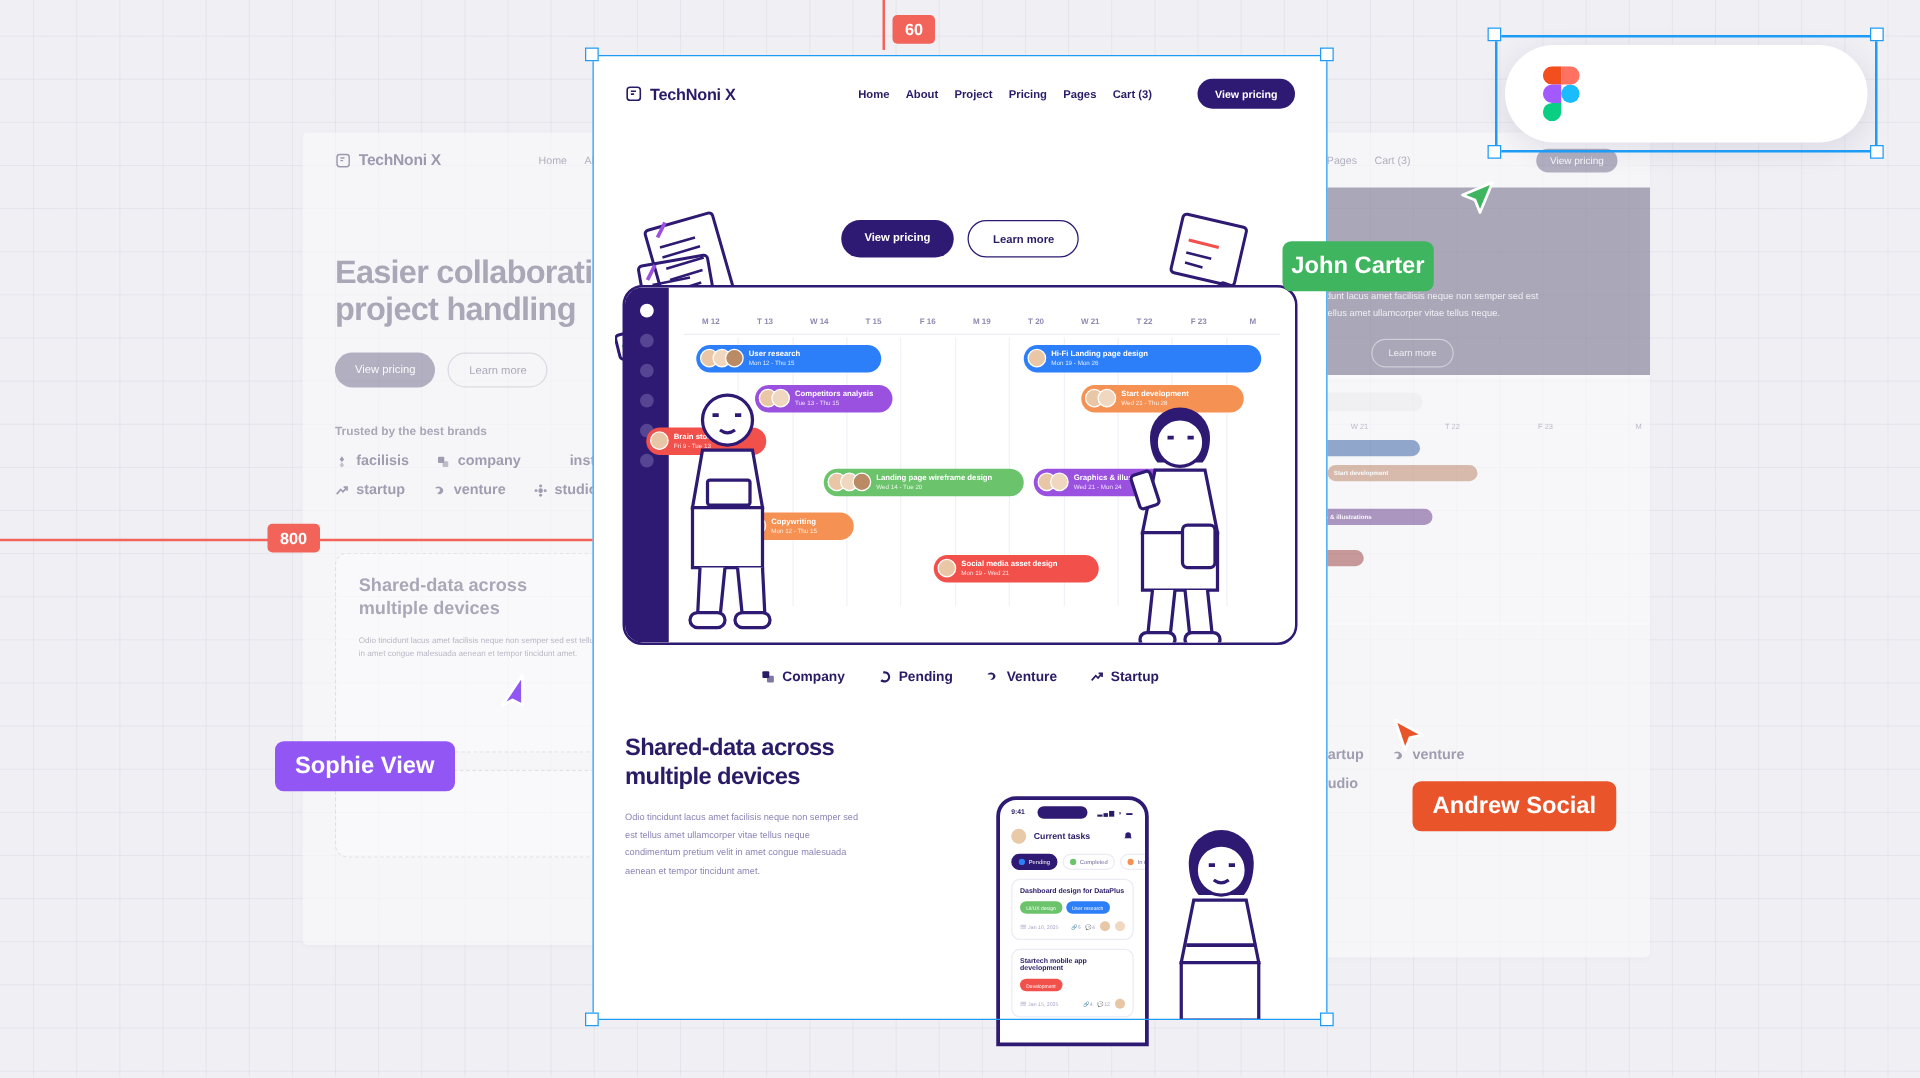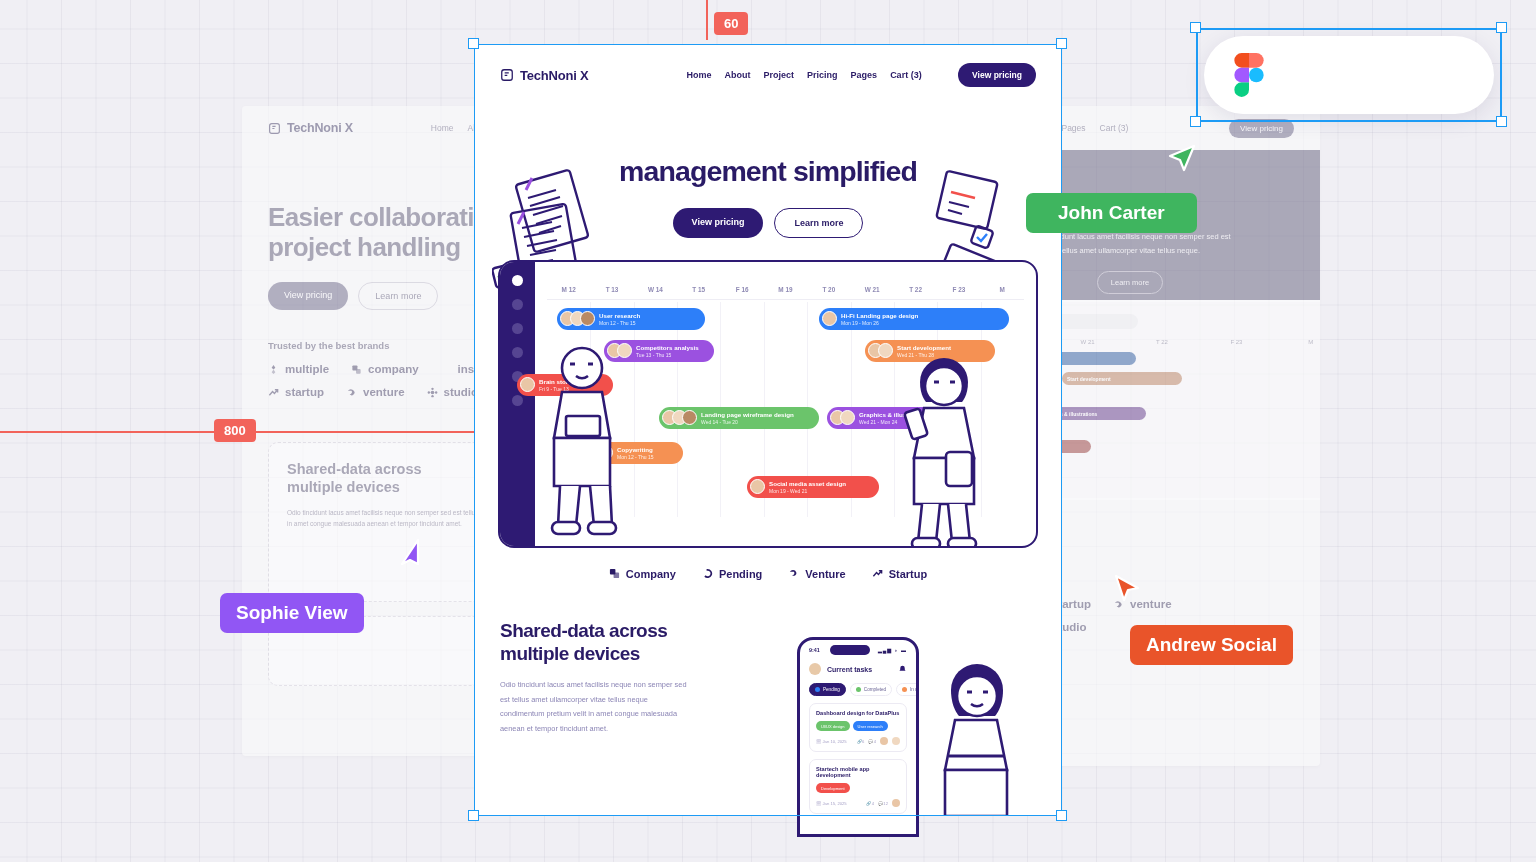--- a/index.html
+++ b/index.html
@@ -184,21 +184,21 @@
     <div class="p">View pricing</div>
     <div class="s">Learn more</div>
   </div>
   <div class="bg-trust">Trusted by the best brands</div>
   <div class="bg-brands">
     <div class="bg-brand">
       <svg width="11" height="11" viewBox="0 0 24 24" fill="#6f68a5">
           <path d="M12 2l4 6-4 4-4-4z"></path>
           <path d="M12 12l4 6-4 4-4-4z" opacity=".6"></path>
         </svg>
-      <span>multiple</span>
+      <span>facilisis</span>
     </div>
     <div class="bg-brand">
       <svg width="11" height="11" viewBox="0 0 24 24" fill="#6f68a5">
           <rect x="3" y="3" width="11" height="11" rx="2"></rect>
           <rect x="11" y="11" width="10" height="10" rx="2" opacity=".65"></rect>
         </svg>
       <span>company</span>
     </div>
     <div class="bg-brand">
       <svg width="11" height="11" viewBox="0 0 24 24" fill="#6f68a5">
@@ -353,21 +353,20 @@
       <path d="M20 34l20 5M19 42l14 4" stroke-width="2"></path>
       <rect x="44" y="60" width="18" height="18" rx="3" transform="rotate(20 53 69)"></rect>
       <path d="M48 69l4 4 6-7" stroke="#2d7ff9" stroke-width="2.4"></path>
       <rect x="8" y="84" width="58" height="66" rx="3" transform="rotate(22 37 117)"></rect>
       <path d="M18 104l26 11" stroke="#f59153" stroke-width="2.6"></path>
       <path d="M15 112l26 11M12 120l26 11M9 128l22 9" stroke-width="2"></path>
     </svg>
 
     <h1>
       <br>
-      <span>management simplified</span>
     </h1>
     <div class="hero-cta">
       <div class="p">View pricing</div>
       <div class="s">Learn more</div>
     </div>
   </div>
 
   <div class="dash">
     <div class="dash-rail">
       <span class="dot on"></span>
@@ -654,21 +653,21 @@
 </div>
 <div class="figma-sel"></div>
 <div class="handle" style="left:1190px;top:22px"></div>
 <div class="handle" style="left:1496px;top:22px"></div>
 <div class="handle" style="left:1190px;top:116px"></div>
 <div class="handle" style="left:1496px;top:116px"></div>
 
 <svg class="cursor" style="left:1164px;top:142px" width="36" height="36" viewBox="0 0 36 36">
   <path d="M30 4L6 14l10 4 4 10z" fill="#3fb55f" stroke="#fff" stroke-width="2.2" stroke-linejoin="round"></path>
 </svg>
-<div class="clabel" style="left:1026px;top:193px;background:#3fb55f;padding:9px 32px;font-size:19px">John Carter</div>
+<div class="clabel" style="left:1026px;top:193px;background:#3fb55f;padding:9px 7px;font-size:19px">John Carter</div>
 
 <svg class="cursor" style="left:394px;top:536px" width="36" height="36" viewBox="0 0 36 36">
   <path d="M24 4L8 28l8-4 8 4z" fill="#9156f4" stroke="#fff" stroke-width="2.2" stroke-linejoin="round"></path>
 </svg>
 <div class="clabel" style="left:220px;top:593px;background:#9156f4;padding:9px 16px;font-size:19px">Sophie View</div>
 
 <svg class="cursor" style="left:1110px;top:572px" width="36" height="36" viewBox="0 0 36 36">
   <path d="M6 4l22 12-10 2-4 10z" fill="#e9542a" stroke="#fff" stroke-width="2.2" stroke-linejoin="round"></path>
 </svg>
 <div class="clabel" style="left:1130px;top:625px;background:#e9542a;padding:9px 16px;font-size:19px">Andrew Social</div>

